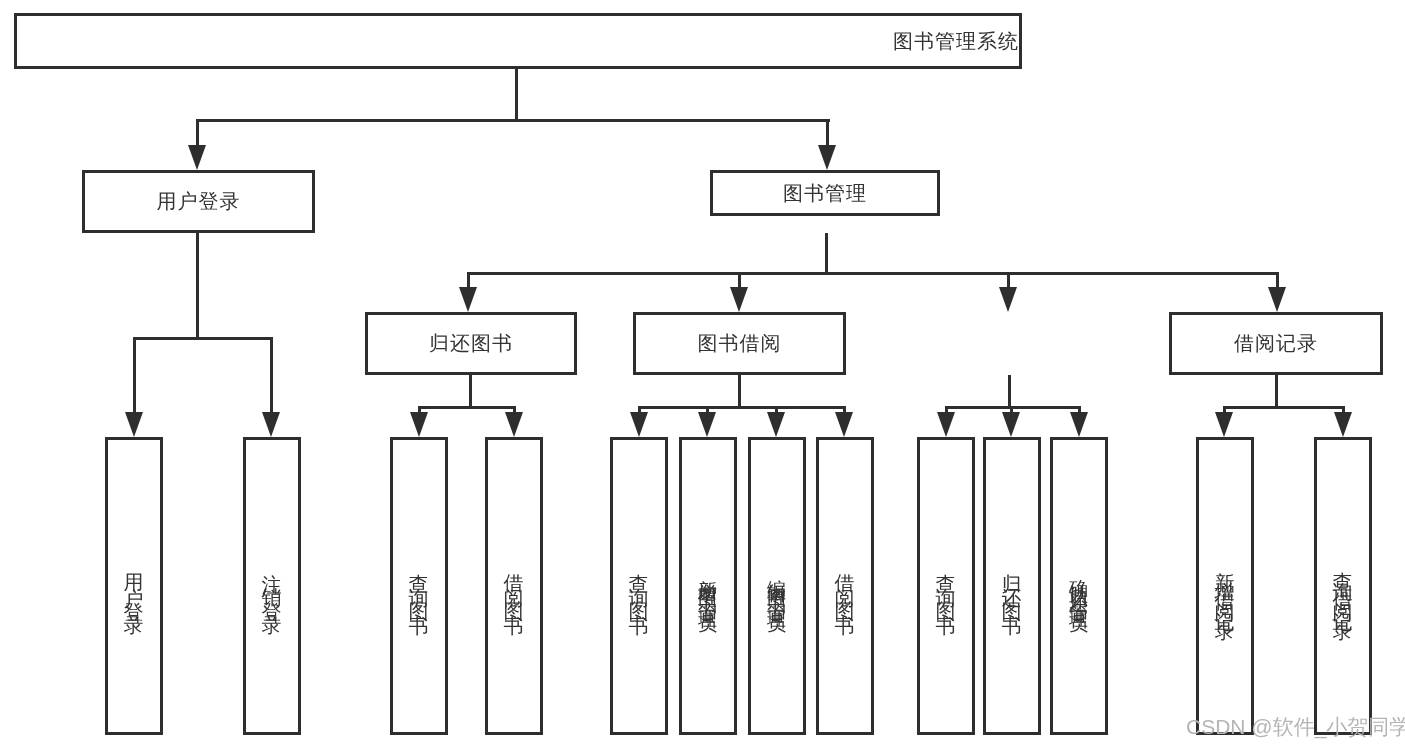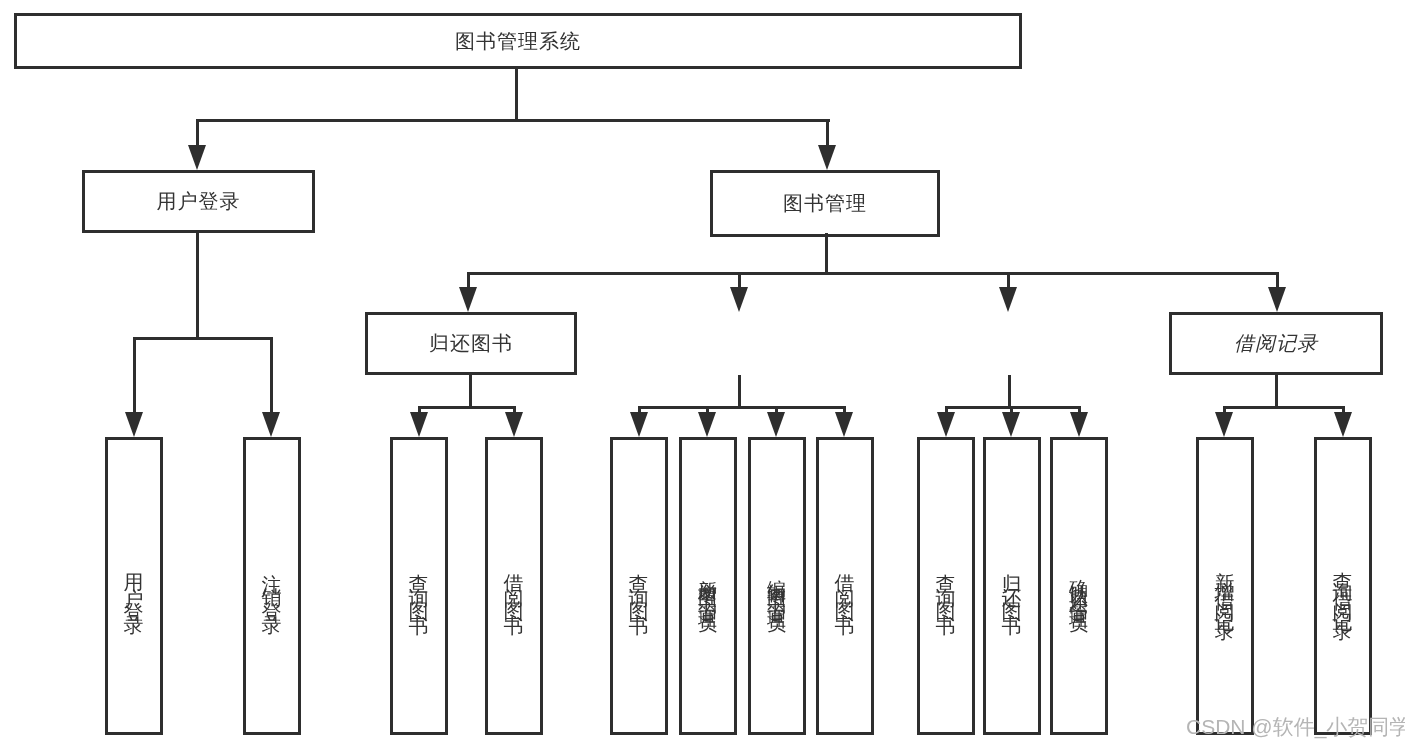--- a/index.html
+++ b/index.html
@@ -57,35 +57,38 @@
     font-size: 21px;
     color: var(--wm);
     white-space: nowrap;
   }
 </style>
 </head>
 <body>
 
 <div id="canvas">
 
-  <div class="box" style="left:14px; top:13px; width:1008px; height:56px;">
+  <div class="box" style="left:14px; top:13px; width:1008px; height:56px;justify-content:flex-end;">
     <span>图书管理系统</span>
   </div>
 
   <div class="box" style="left:82px; top:170px; width:233px; height:63px;">
     <span>用户登录</span>
   </div>
-  <div class="box" style="left:710px; top:170px; width:230px; height:67px;">
+  <div class="box" style="left:710px; top:170px; width:230px; height:46px;">
     <span>图书管理</span>
   </div>
 
   <div class="box" style="left:365px; top:312px; width:212px; height:63px;">
     <span>归还图书</span>
   </div>
-  <div class="box" style="left:1169px; top:312px; width:214px; height:63px;font-style:italic;">
+  <div class="box" style="left:633px; top:312px; width:213px; height:63px;">
+    <span>图书借阅</span>
+  </div>
+  <div class="box" style="left:1169px; top:312px; width:214px; height:63px;">
     <span>借阅记录</span>
   </div>
 
   <div class="box vbox ls4" style="left:105px; top:437px; width:58px; height:298px;">
     <span class="vtext">用户登录</span>
   </div>
   <div class="box vbox ls4" style="left:243px; top:437px; width:58px; height:298px;">
     <span class="vtext">注销登录</span>
   </div>
 

